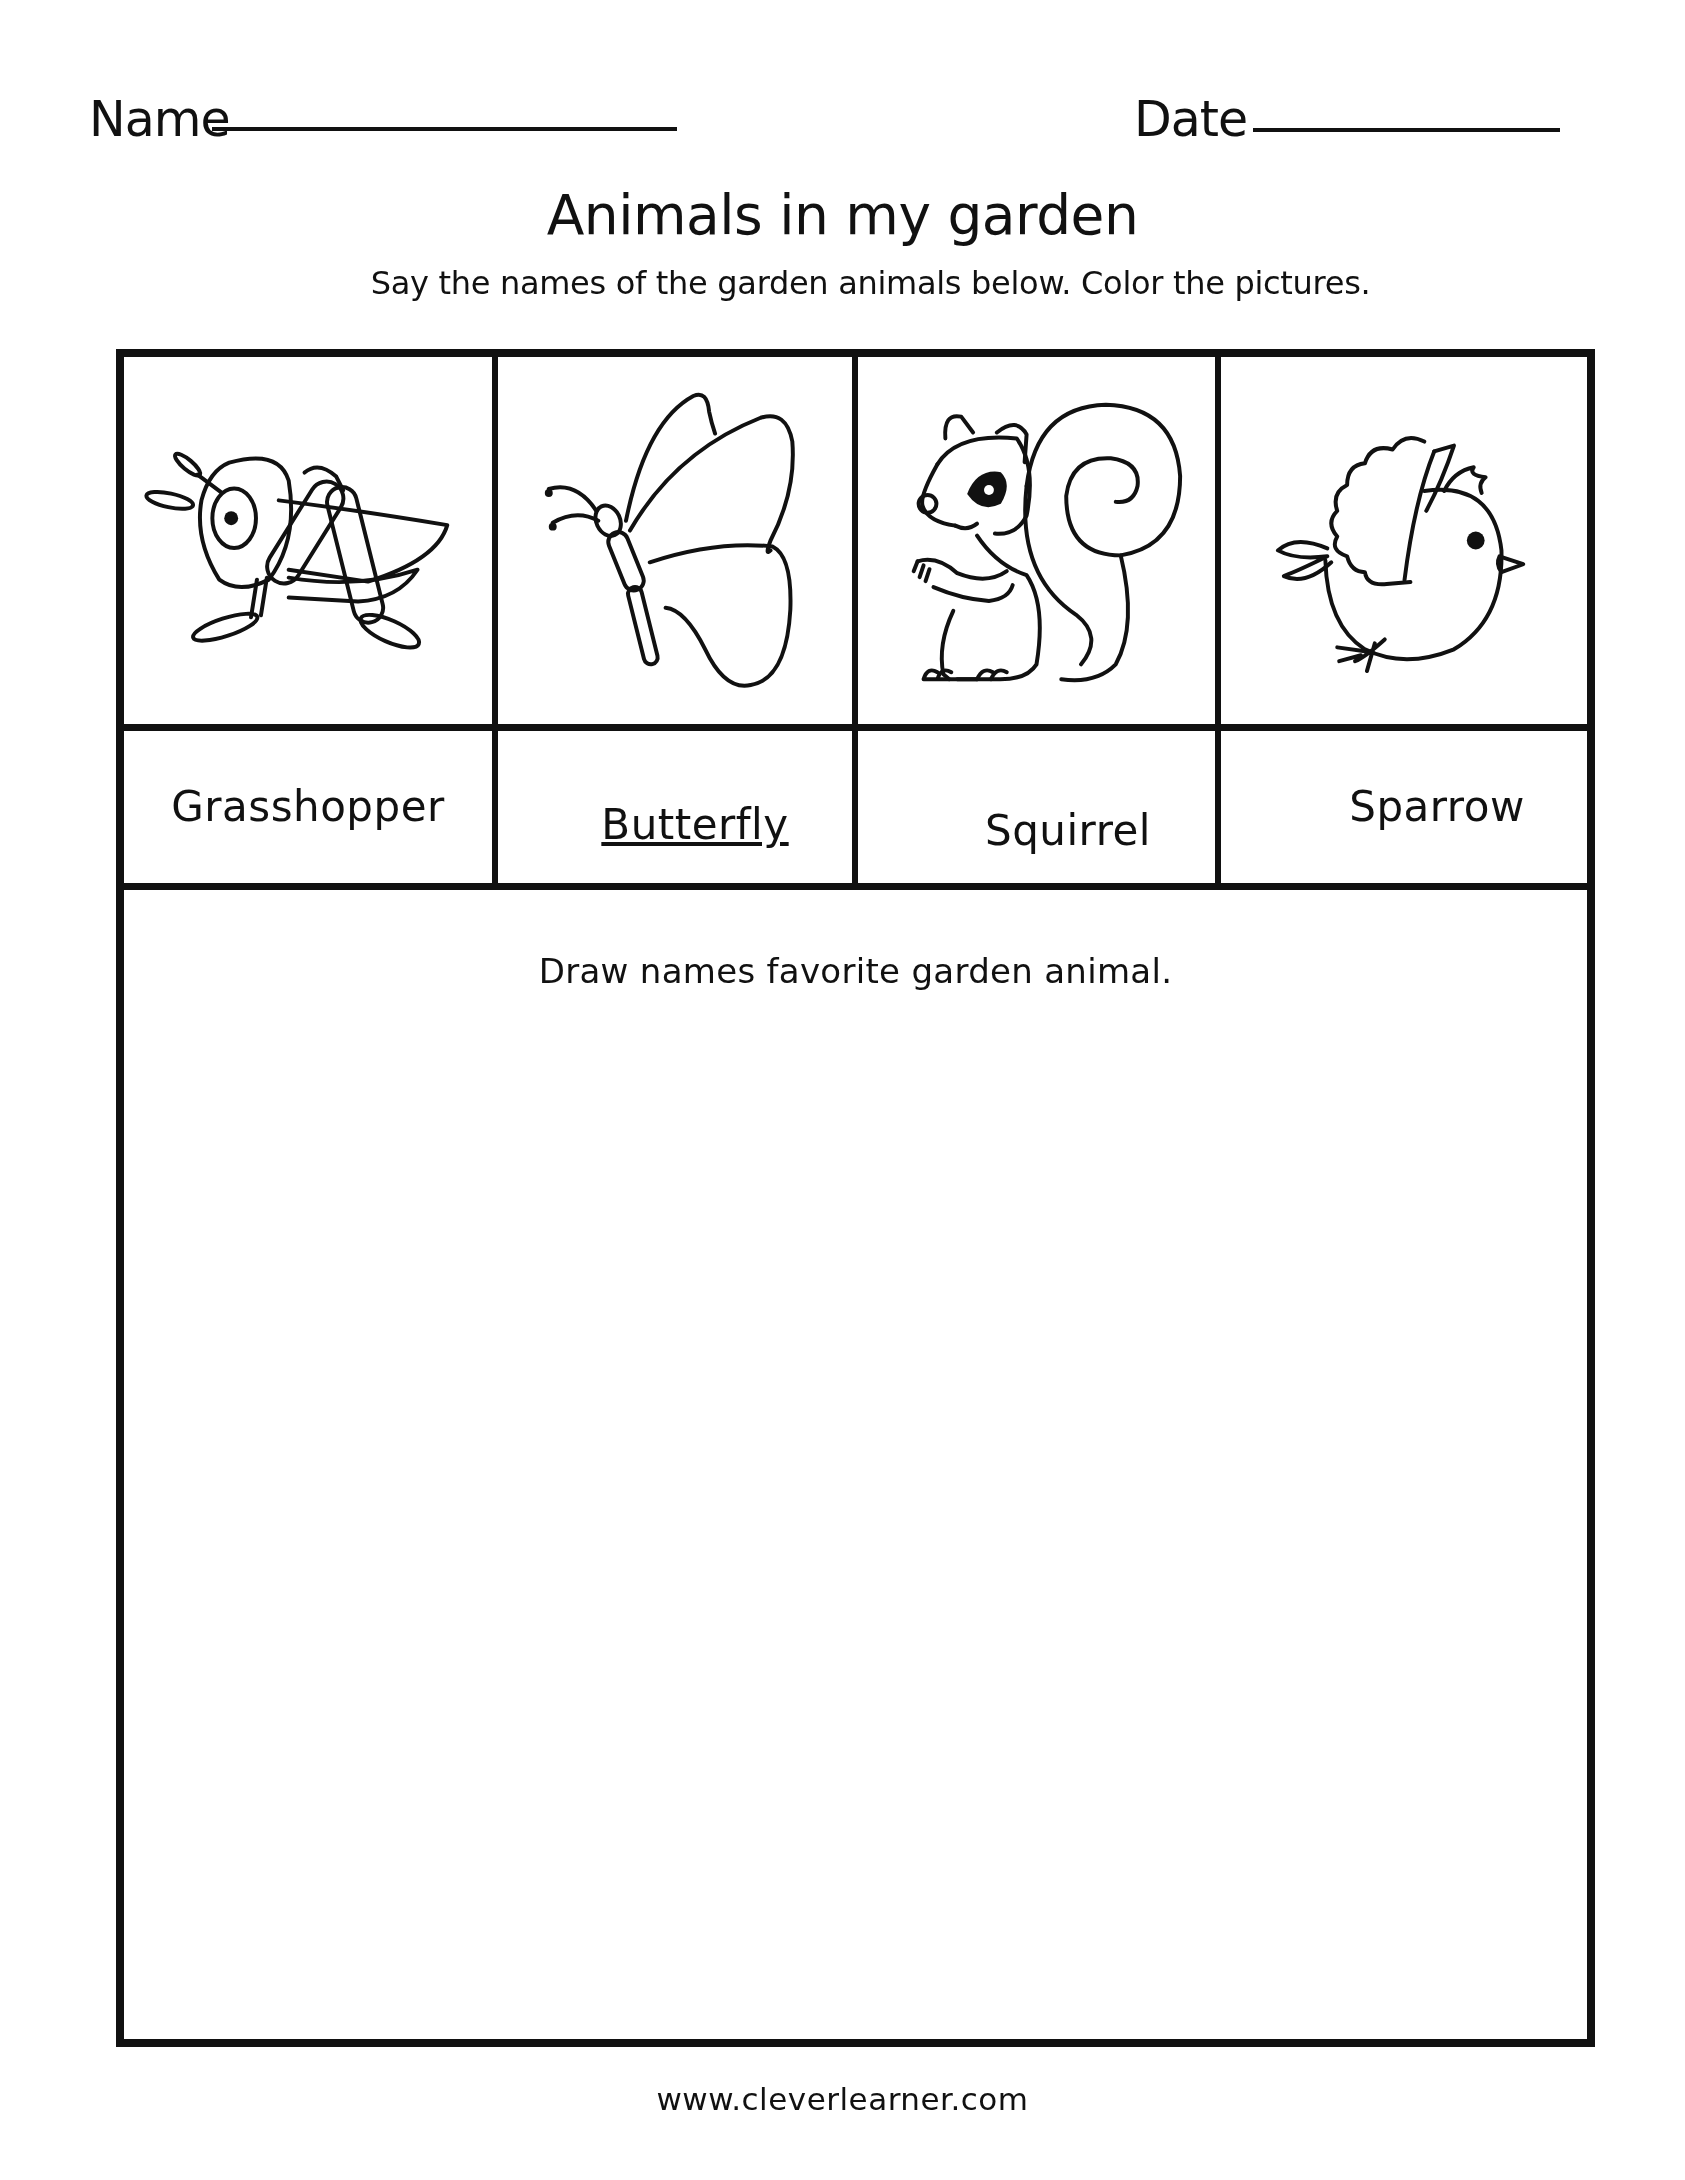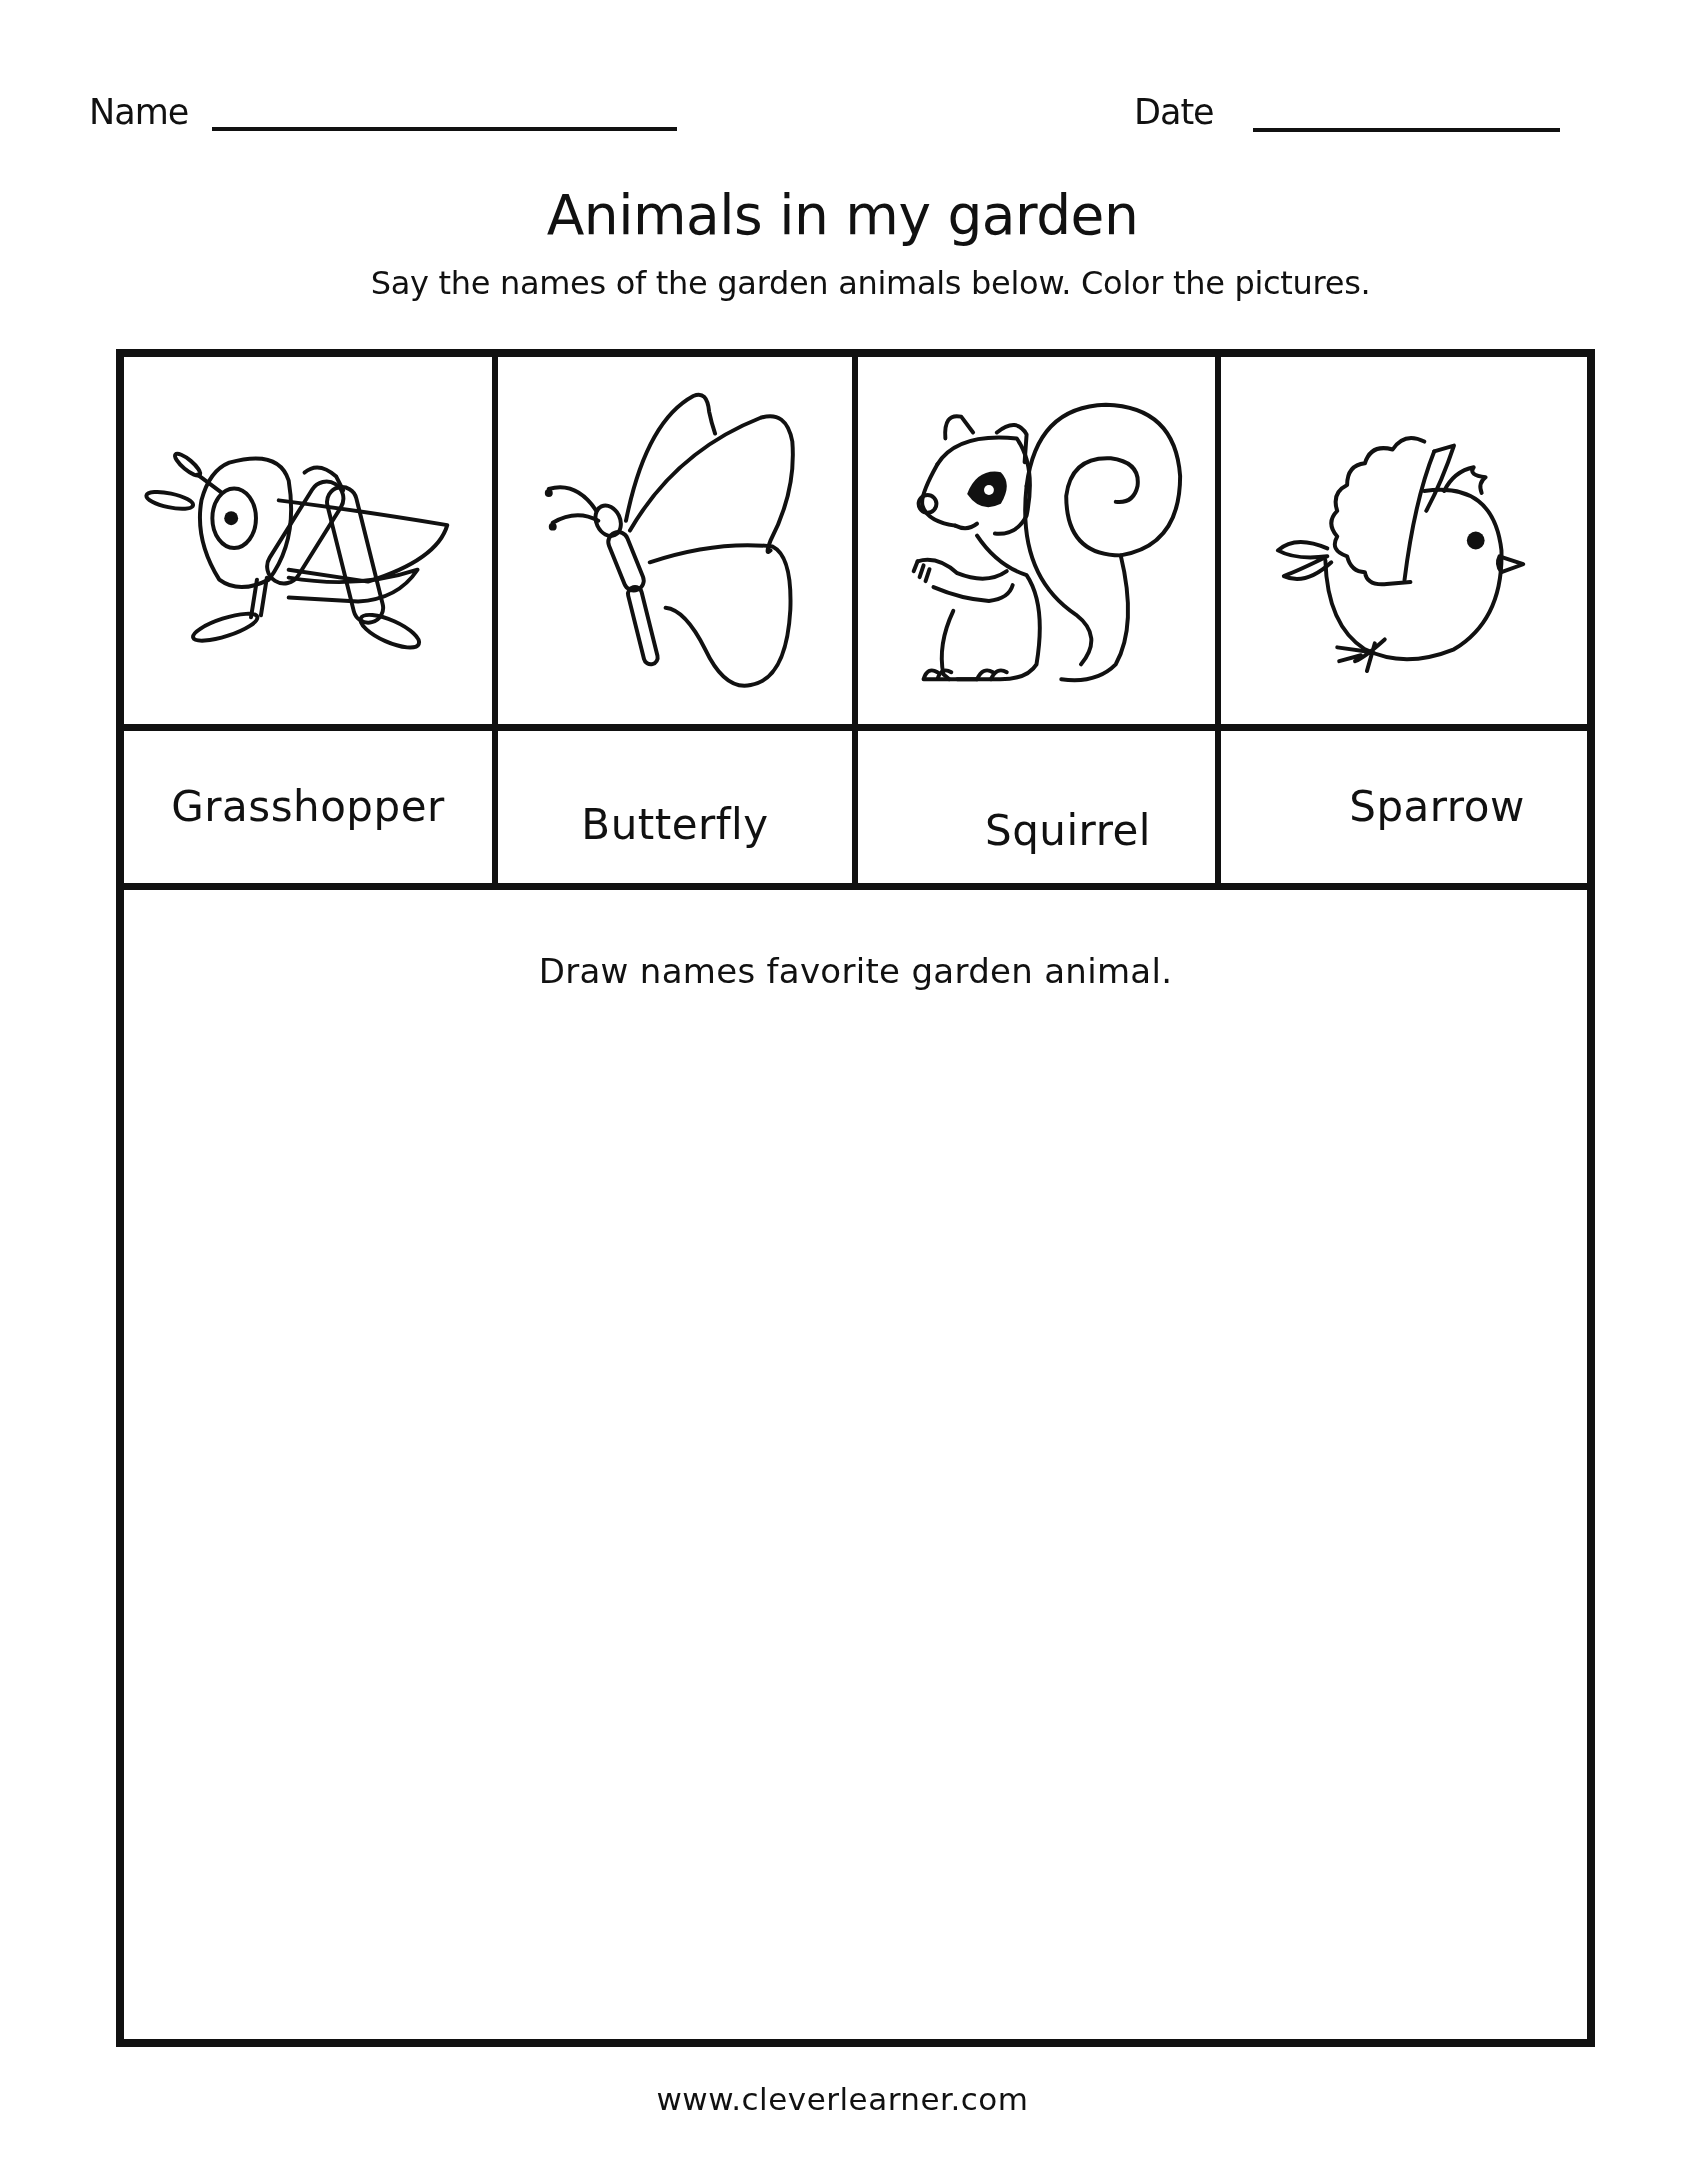--- a/index.html
+++ b/index.html
@@ -12,21 +12,21 @@
       height: 2180px;
       position: relative;
       overflow: hidden;
       font-family: "DejaVu Sans", sans-serif;
       color: #111111;
     }
     .abs { position: absolute; }
 
     
     .field-label {
-      font-size: 35px;
+      font-size: 49px;
       line-height: 1;
       color: #111;
       letter-spacing: -1px;
     }
     .field-line {
       height: 4px;
       background: #111;
     }
 
     .title {
@@ -205,21 +205,21 @@
     <path class="ln" d="M180 50 L200 44 Q188 80 172 110"></path>
     <path class="ln" d="M170 40 Q150 30 138 48 Q116 42 110 62 Q92 64 92 84 Q76 92 82 110 Q70 122 82 136 Q74 150 92 156 Q96 172 110 172 Q112 186 132 184 L156 182"></path>
 
     <path class="ln" d="M72 148 Q40 134 22 150 Q40 160 72 156 Q44 170 28 176 Q50 186 76 162"></path>
 
     <path class="ln" d="M130 240 Q110 258 100 262 M110 252 L82 248 M106 256 L84 262 M120 244 L112 272"></path>
   </svg>
 </div>
 
 <div class="abs cell-label" style="left:124px; top:731px; width:368px; height:152px;border-radius:21px;">Grasshopper</div>
-<div class="abs cell-label" style="left:498px; top:731px; width:354px; height:188px;">Butterfly</div>
+<div class="abs cell-label" style="left:518px; top:731px; width:354px; height:188px;text-decoration:underline;">Butterfly</div>
 <div class="abs cell-label" style="left:890px; top:731px; width:356px; height:152px;margin-top:24px;">Squirrel</div>
 <div class="abs cell-label" style="left:1221px; top:731px; width:432px; height:152px;">Sparrow</div>
 
 <div class="abs draw-text" style="top:954px;">Draw names favorite garden animal.</div>
 <div class="abs" style="left:124px; top:890px; width:1463px; height:1149px;"></div>
 
 <div class="abs footer" style="top:2065px;margin-top:19px;">www.cleverlearner.com</div>
 
 
 </body></html>

